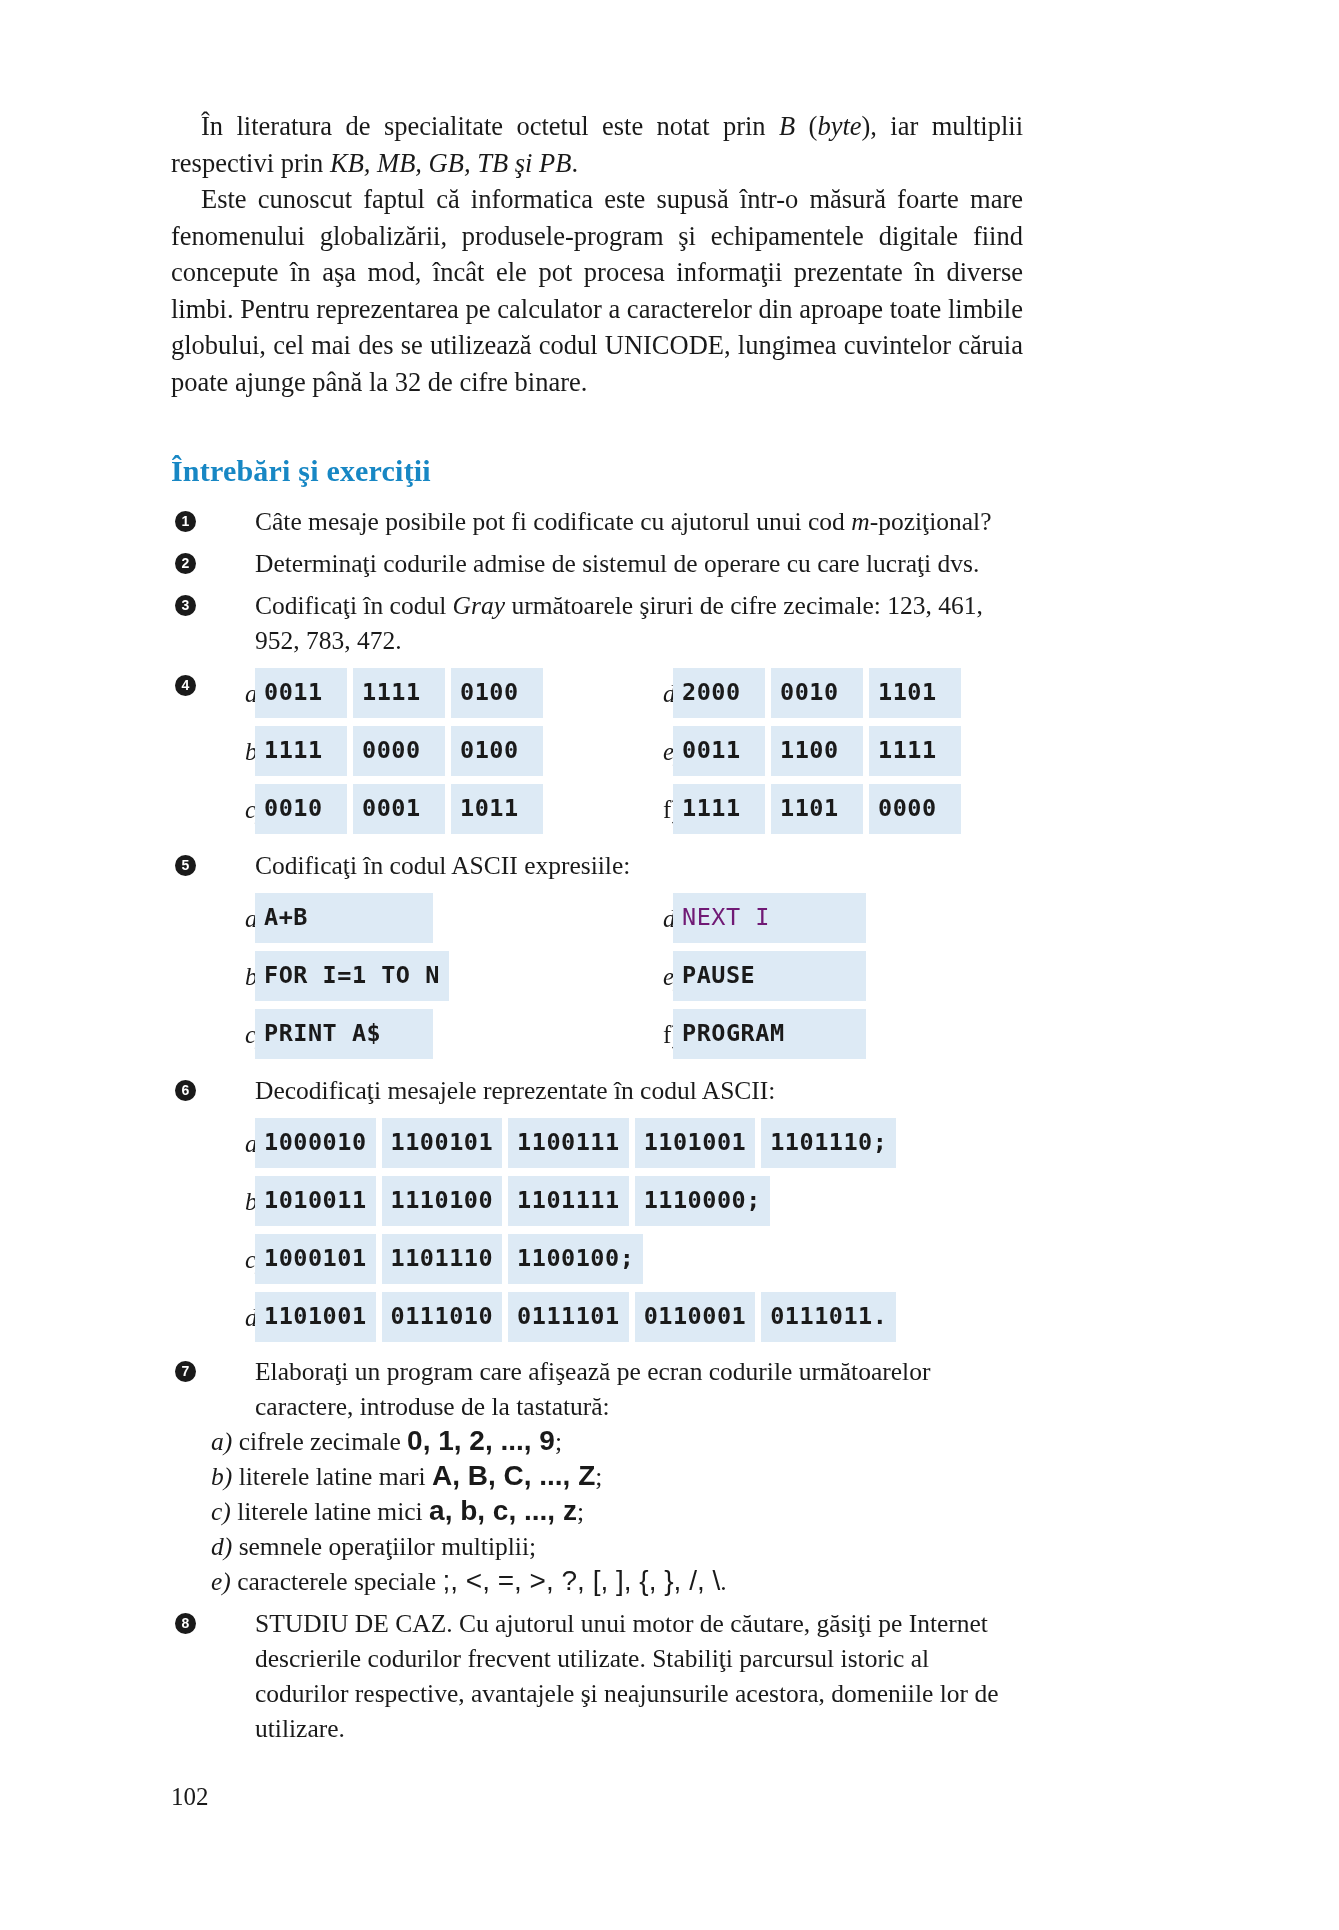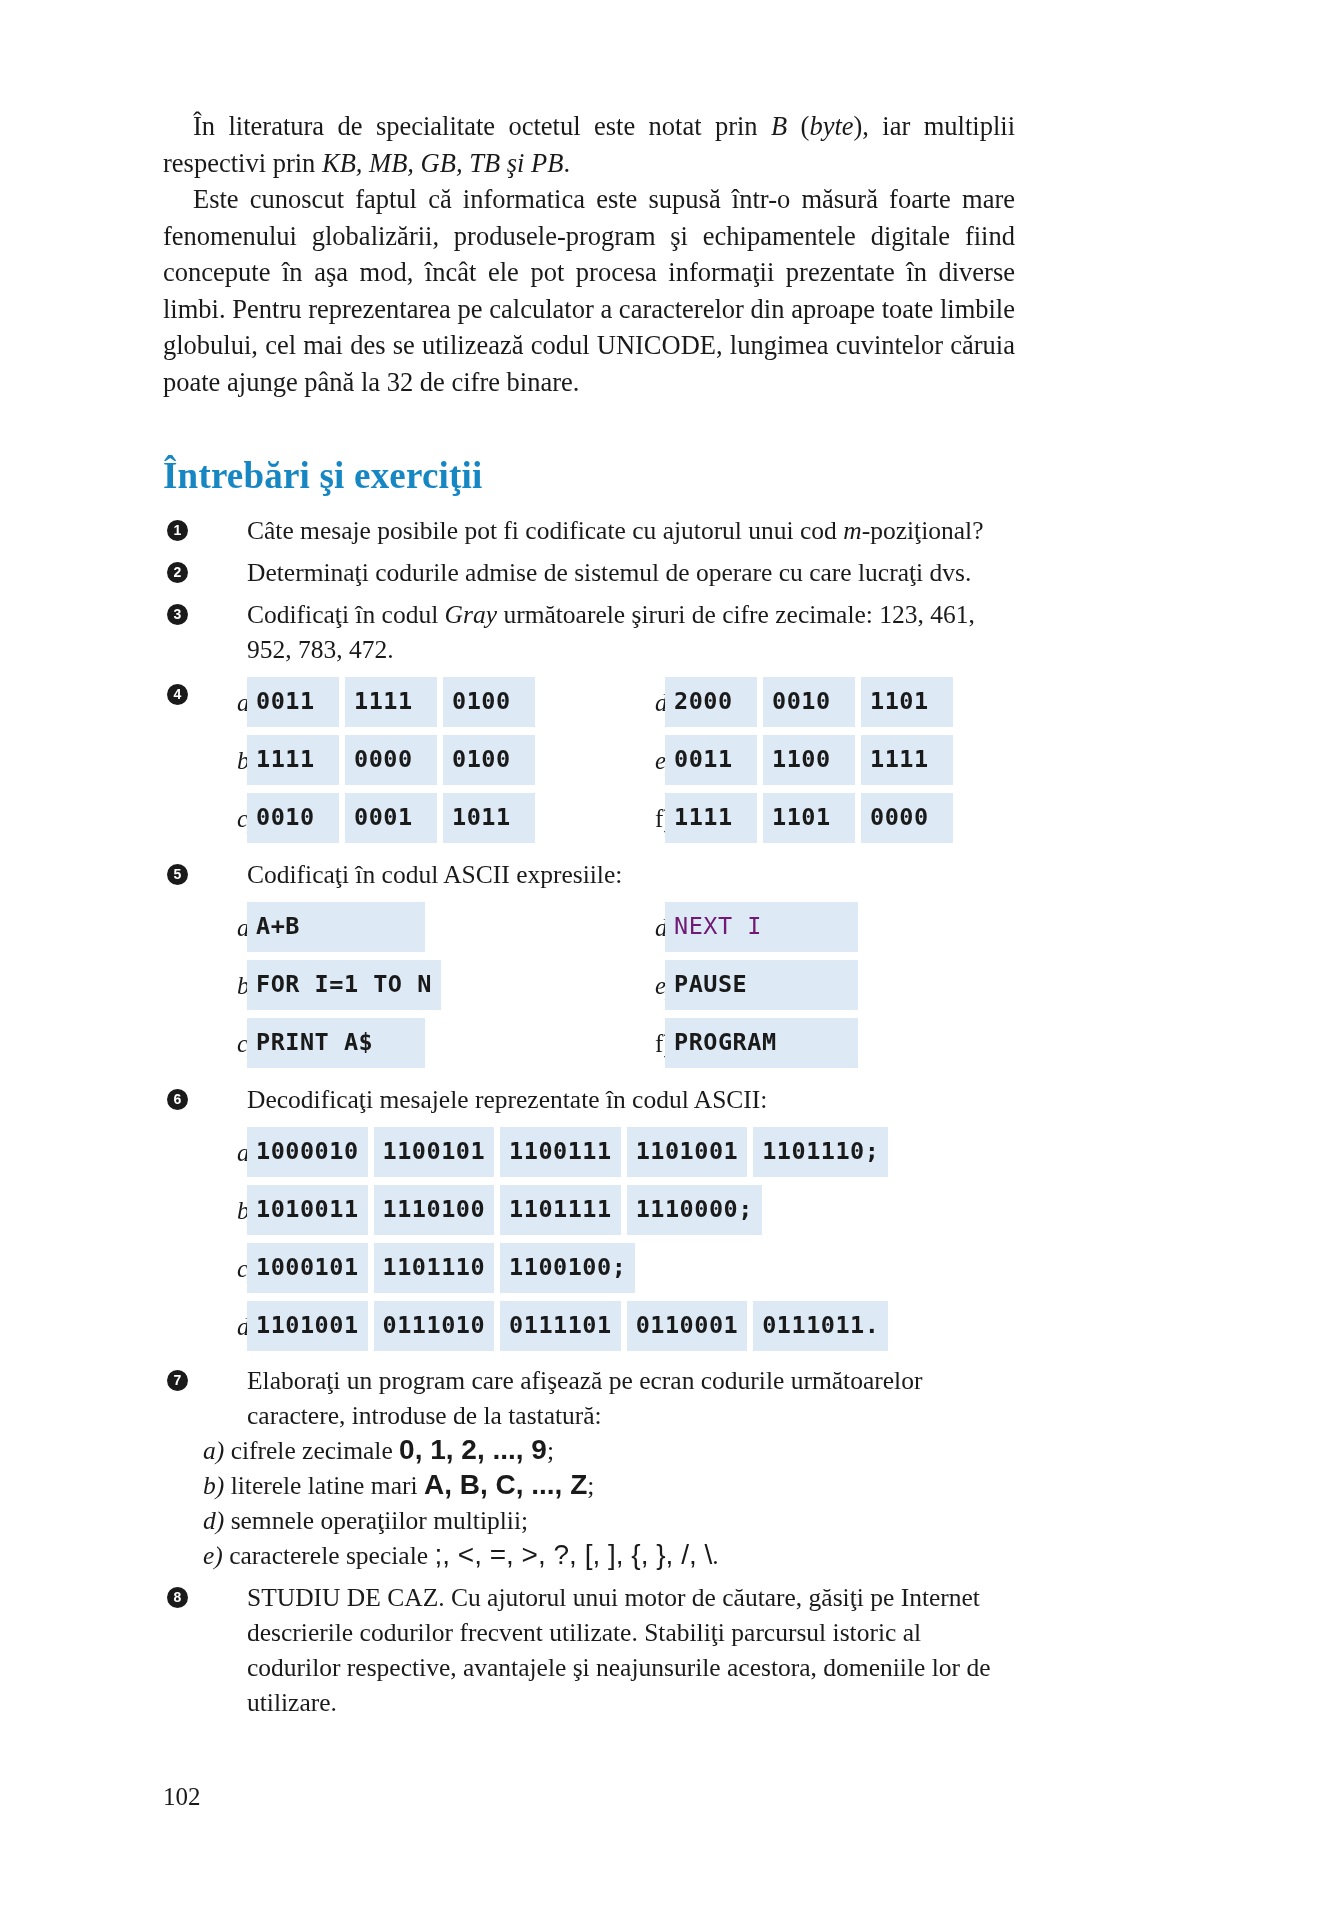--- a/index.html
+++ b/index.html
@@ -10,21 +10,21 @@
   body {
     width: 1339px;
     height: 1930px;
     position: relative;
     font-family: "Liberation Serif", "DejaVu Serif", serif;
     color: #1a1a1a;
     overflow: hidden;
   }
   .page {
     position: absolute;
-    left: 0; top: 0;
+    left: 8px; top: 0;
     width: 1091px;
     height: 1930px;
     background: #fff;
   }
   .content {
     position: absolute;
     left: 163px;
     top: 108px;
     width: 852px;
   }
@@ -34,21 +34,21 @@
     line-height: 36.5px;
     text-align: justify;
     text-indent: 30px;
     hyphens: none;
   }
   p.body-par.cont { text-indent: 30px; }
   i.it { font-style: italic; }
 
   .section-title {
     color: #1787c4;
-    font-size: 37px;
+    font-size: 30px;
     font-weight: bold;
     margin: 54px 0 16px 0;
     letter-spacing: 0.2px;
   }
 
   ol.ex-list {
     list-style: none;
     margin: 0;
     padding: 0;
   }
@@ -298,20 +298,21 @@
           </div>
         </div>
       </li>
 
       <li class="ex" style="margin-top:12px;">
         <span class="marker">7</span>
         <span class="ex-text">Elaboraţi un program care afişează pe ecran codurile următoarelor caractere, introduse de la tastatură:</span>
         <div class="sub7">
           <div><i class="lt">a)</i><span> cifrele zecimale </span><code class="inl">0, 1, 2, ..., 9</code><span>;</span></div>
           <div><i class="lt">b)</i><span> literele latine mari </span><code class="inl">A, B, C, ..., Z</code><span>;</span></div>
+          <div><i class="lt">c)</i><span> literele latine mici </span><code class="inl">a, b, c, ..., z</code><span>;</span></div>
           <div><i class="lt">d)</i><span> semnele operaţiilor multiplii;</span><code class="inl"></code><span></span></div>
           <div><i class="lt">e)</i><span> caracterele speciale </span><code class="inl thin">;, &lt;, =, &gt;, ?, [, ], {, }, /, \</code><span>.</span></div>
         </div>
       </li>
 
       <li class="ex" style="margin-top:4px;">
         <span class="marker">8</span>
         <span class="ex-text">STUDIU DE CAZ. Cu ajutorul unui motor de căutare, găsiţi pe Internet descrierile codurilor frecvent utilizate. Stabiliţi parcursul istoric al codurilor respective, avantajele şi neajunsurile acestora, domeniile lor de utilizare.</span>
       </li>
 

